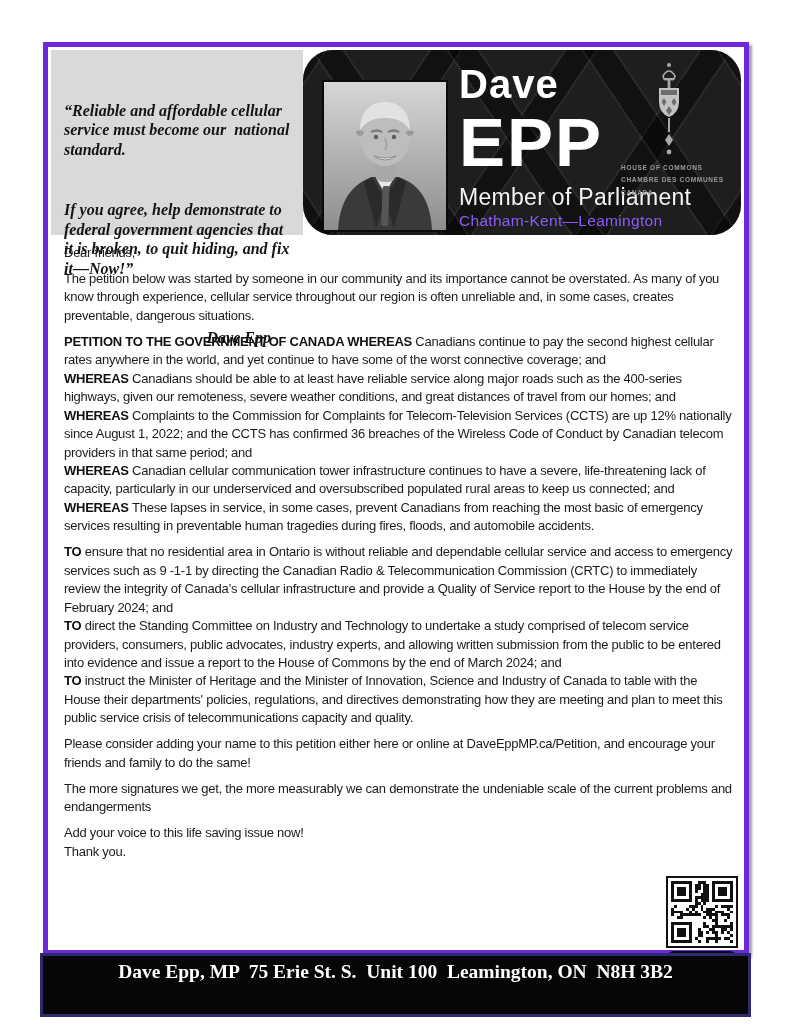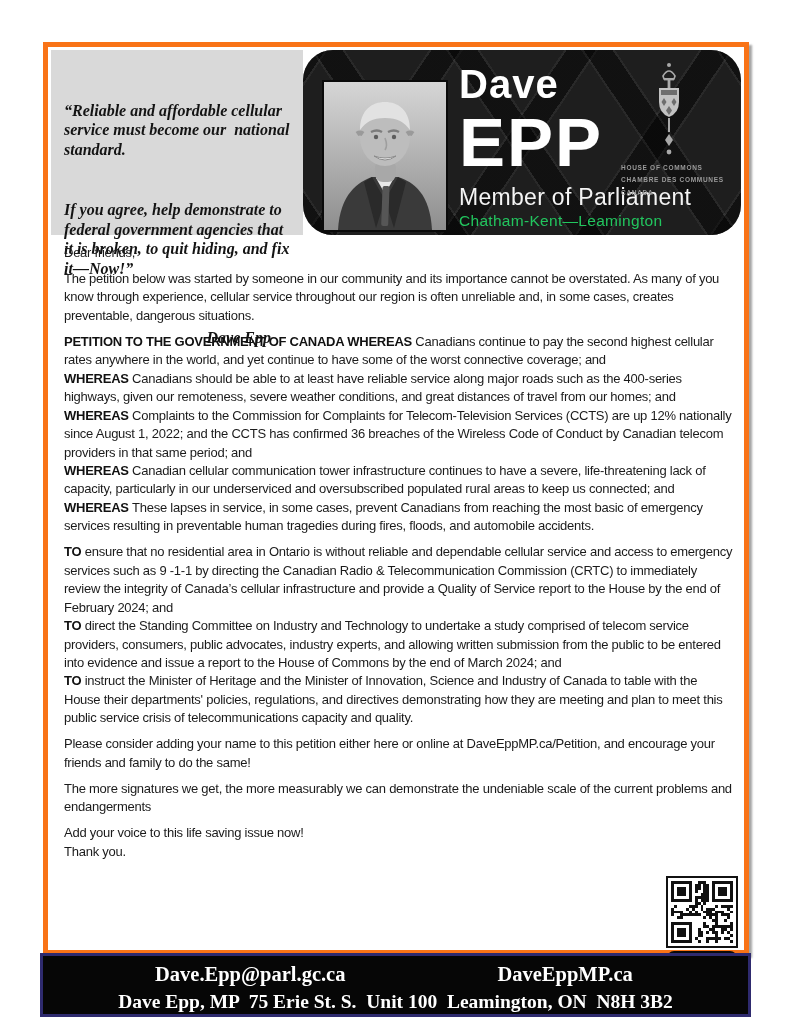--- a/index.html
+++ b/index.html
@@ -1,41 +1,41 @@
 <!DOCTYPE html>
 <html><head>
 <meta charset="utf-8">
 <style>
   html,body{margin:0;padding:0;background:#fff;}
   .page{position:relative;width:791px;height:1024px;background:#ffffff;overflow:hidden;
         font-family:"Liberation Sans",sans-serif;color:#1c1c1c;}
 
   
   .frame{position:absolute;left:43px;top:42px;width:706px;height:913px;box-sizing:border-box;
-         border:5px solid #f97316;background:#fff;box-shadow:3px 3px 2px rgba(90,90,90,.55);}
+         border:5px solid #6d28d9;background:#fff;box-shadow:3px 3px 2px rgba(90,90,90,.55);}
 
   
   .header{display:flex;margin:3px;height:185px;}
   .quote-box{width:252px;box-sizing:border-box;background:#d9d9d9;padding:11px 8px 5px 13px;
              font-family:"Liberation Serif",serif;font-style:italic;font-weight:bold;
              font-size:16px;line-height:1.24;color:#141414;white-space:pre-wrap;}
   .quote-attr{text-align:right;padding-right:24px;margin-top:9px;}
 
   .banner{flex:1;position:relative;background:#1e1e1e;overflow:hidden;border-radius:30px;}
   .lattice{position:absolute;inset:0;
     background-image:
       repeating-linear-gradient(56deg, rgba(0,0,0,.42) 0 24px, rgba(255,255,255,.05) 24px 26px, transparent 26px 110px, rgba(255,255,255,.05) 110px 112px),
       repeating-linear-gradient(-56deg, rgba(0,0,0,.42) 0 24px, rgba(255,255,255,.05) 24px 26px, transparent 26px 110px, rgba(255,255,255,.05) 110px 112px);}
   .photo{position:absolute;left:19px;top:30px;width:122px;height:148px;border:2px solid #0a0a0a;background:#b9b9b9;}
   .photo svg{display:block;}
   .name-block{position:absolute;left:156px;top:14px;color:#fff;line-height:1;}
   .first-name{font-size:40px;font-weight:bold;letter-spacing:1px;}
   .surname{font-size:69px;font-weight:bold;letter-spacing:2px;margin-top:4px;}
   .role{font-size:23px;font-weight:400;color:#f4f4f4;margin-top:9px;letter-spacing:.3px;}
-  .riding{font-size:15.5px;color:#22c55e;margin-top:4px;letter-spacing:.3px;}
+  .riding{font-size:15.5px;color:#8b5cf6;margin-top:4px;letter-spacing:.3px;}
   .crest-block{position:absolute;left:318px;top:12px;width:118px;color:#8f8f8f;}
   .crest-block svg{display:block;margin-left:30px;}
   .crest-lines{font-size:6.5px;letter-spacing:.7px;line-height:1.9;margin-top:4px;font-weight:bold;color:#9a9a9a;}
 
   
   .please-read{font-family:"Liberation Serif",serif;font-weight:bold;font-size:31px;
                text-align:center;margin-top:7px;letter-spacing:.5px;white-space:pre;color:#0d0d0d;}
   .letter{position:relative;margin-top:9px;padding:0 10px 0 16px;height:648px;overflow:hidden;
           font-size:13.2px;line-height:1.42;letter-spacing:-0.25px;color:#1b1b1b;}
   .block{margin-bottom:7.5px;}
@@ -317,20 +317,16 @@
         <rect x="3" y="3" width="2" height="2" fill="#fff"></rect>
           <rect x="6" y="3" width="1.4" height="1.4" fill="#fff"></rect>
         <rect x="3" y="6" width="1.4" height="1.4" fill="#fff"></rect>
           <rect x="5.6" y="5.6" width="1.8" height="1.8" fill="#fff"></rect>
       </svg>
       <span>SCAN ME</span>
     </div>
   </div>
 
   <div class="footer">
-    <div class="f-line1">
-      <span class="f-email">Dave.Epp@parl.gc.ca</span>
-      <span class="f-site">DaveEppMP.ca</span>
-    </div>
     <div class="f-address">Dave Epp, MP  75 Erie St. S.  Unit 100  Leamington, ON  N8H 3B2</div>
   </div>
 
 </div>
 
 </body></html>

